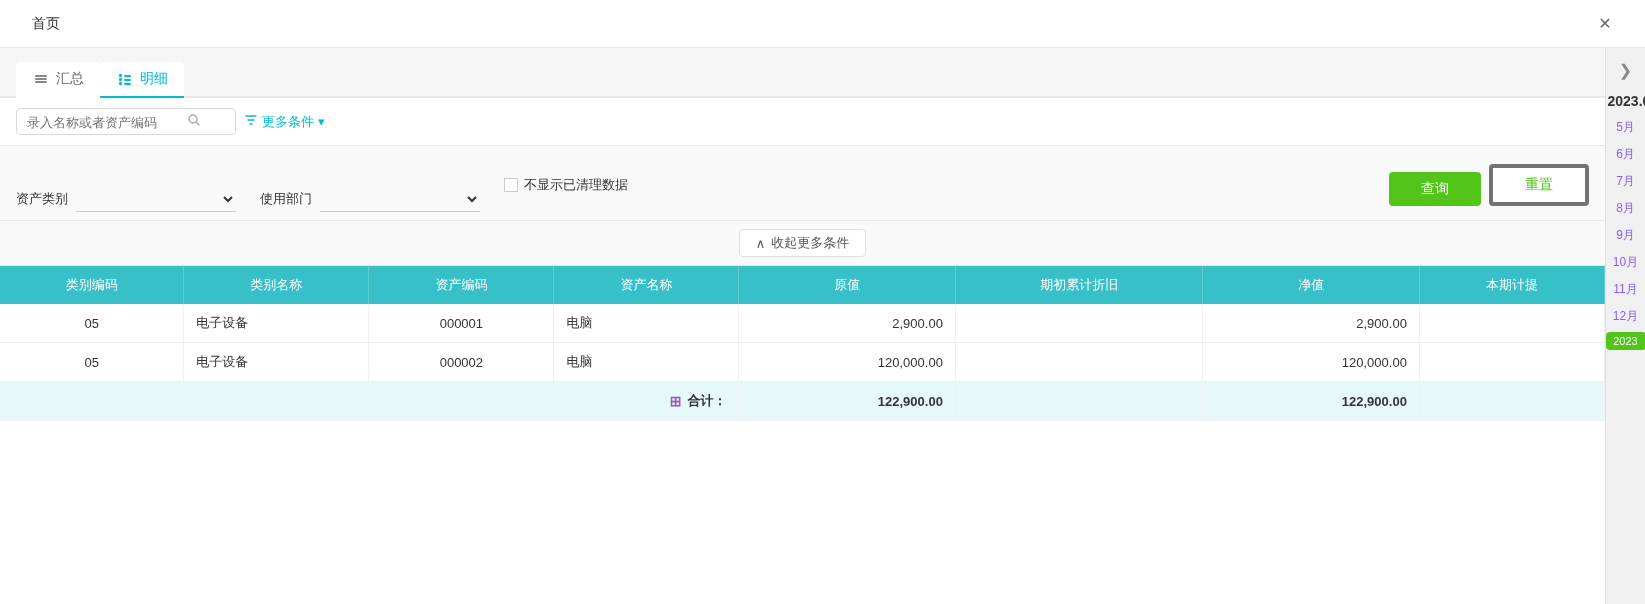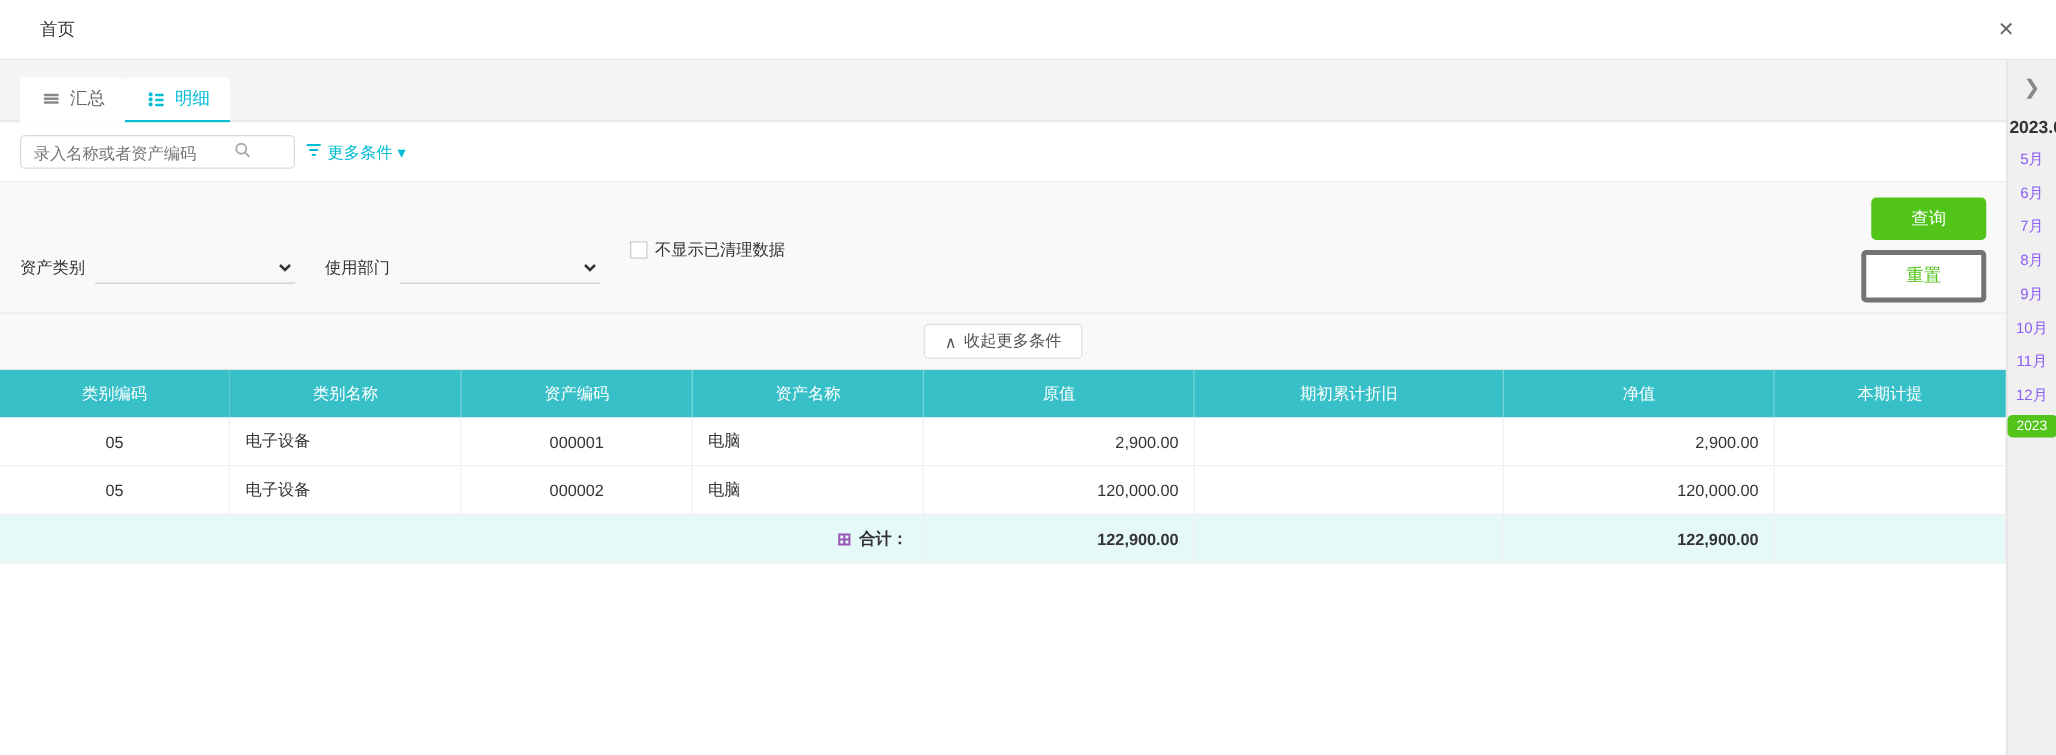--- a/index.html
+++ b/index.html
@@ -222,21 +222,21 @@
       color: #52c41a;
       border: 4px solid #737373;
       border-radius: 4px;
       padding: 8px 32px;
       font-size: 14px;
       cursor: pointer;
       margin-left: auto;
     }
     .btn-area {
       display: flex;
-      flex-direction: column;
+      flex-direction: row;
       gap: 8px;
       margin-left: auto;
       align-items: flex-end;
     }
 
     
     .collapse-bar {
       display: flex;
       justify-content: center;
       padding: 8px 0;

